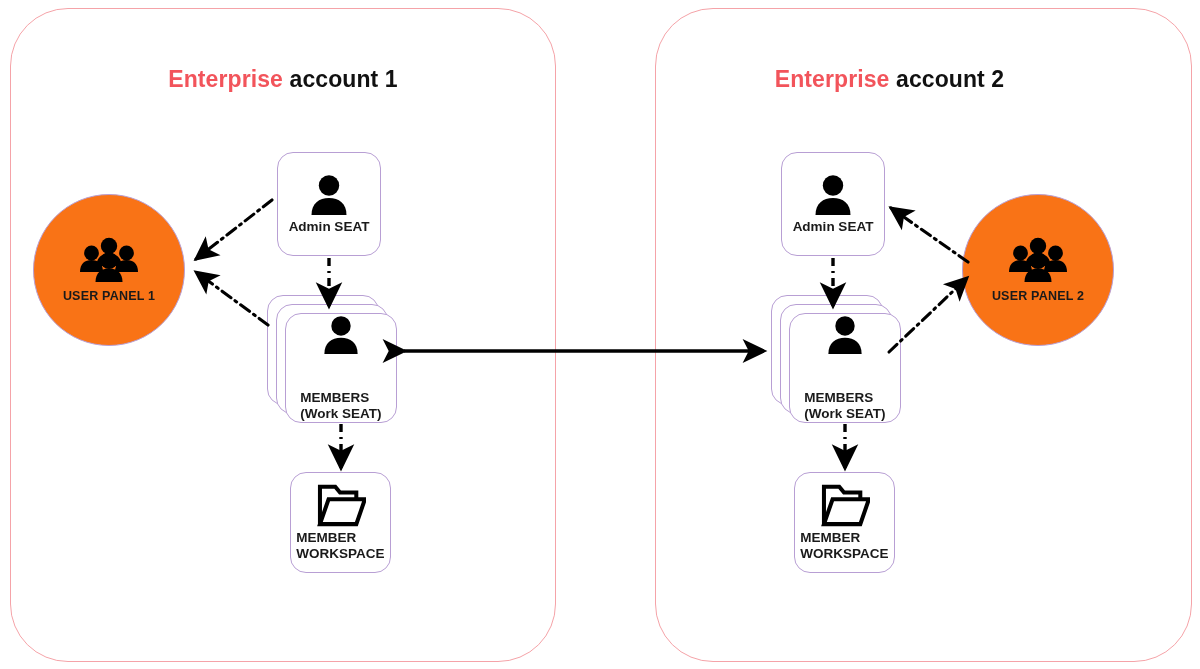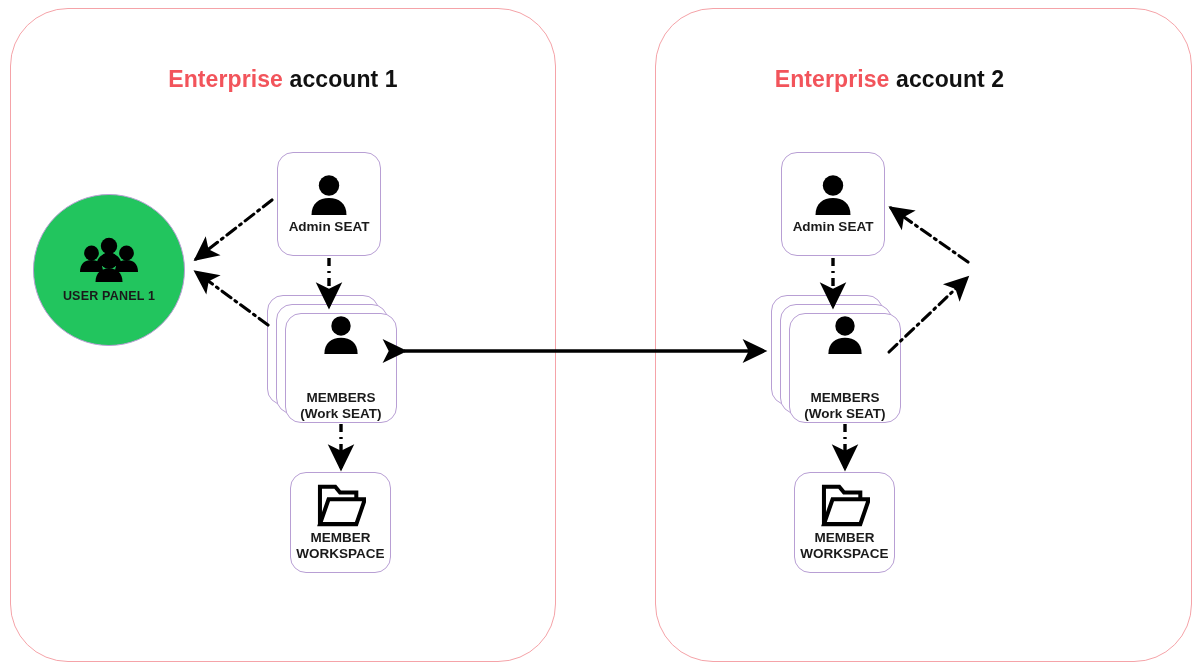--- a/index.html
+++ b/index.html
@@ -52,21 +52,20 @@
     background: #ffffff;
     display: flex;
     flex-direction: column;
     align-items: center;
     justify-content: center;
   }
   .card-label {
     font-size: 13.5px;
     font-weight: bold;
     color: #1a1a1a;
-    text-align: center;
     line-height: 1.18;
     white-space: pre-line;
     margin-top: 3px;
   }
 
   
   .stack {
     position: absolute;
   }
   .stack .sheet {
@@ -92,21 +91,21 @@
     justify-content: center;
     gap: 32px;
   }
 
   
   .circle {
     position: absolute;
     box-sizing: border-box;
     border: 1.4px solid #b89fd4;
     border-radius: 50%;
-    background: #22c55e;
+    background: #f97316;
     display: flex;
     flex-direction: column;
     align-items: center;
     justify-content: center;
   }
   .circle-label {
     font-size: 12.5px;
     font-weight: bold;
     color: #1a1a1a;
     text-align: center;
@@ -188,20 +187,35 @@
     <span class="card-label">MEMBER
 WORKSPACE</span>
   </div>
 
   <div class="account-container" id="account-2"></div>
 
   <div class="account-title" style="left:621px; width:537px;">
     <span class="kw">Enterprise</span><span> account 2</span>
   </div>
 
+  <div class="circle" id="user-panel-2" style="left:962px; top:194px; width:152px; height:152px;">
+    <span class="icon">
+      <svg width="62" height="46" viewBox="0 0 62 46">
+        <circle cx="31" cy="9" r="8.2" fill="#000"></circle>
+        <path d="M18.5 29 C18.5 20.5 24 16.5 31 16.5 C38 16.5 43.5 20.5 43.5 29 Z" fill="#000"></path>
+        <circle cx="13.5" cy="16" r="7.4" fill="#000"></circle>
+        <path d="M2 35 C2 26.5 7 23 13.5 23 C20 23 25 26.5 25 35 Z" fill="#000"></path>
+        <circle cx="48.5" cy="16" r="7.4" fill="#000"></circle>
+        <path d="M37 35 C37 26.5 42 23 48.5 23 C55 23 60 26.5 60 35 Z" fill="#000"></path>
+        <circle cx="31" cy="23.5" r="8.6" fill="#000"></circle>
+        <path d="M17.5 45 C17.5 35.5 23.5 31.5 31 31.5 C38.5 31.5 44.5 35.5 44.5 45 Z" fill="#000"></path>
+      </svg>
+    </span>
+    <span class="circle-label">USER PANEL 2</span>
+  </div>
 
   <div class="card" id="admin-seat-2" style="left:781px; top:152px; width:104px; height:104px;">
     <span class="icon">
       <svg width="40" height="42" viewBox="0 0 40 42">
         <circle cx="20" cy="11.5" r="10.2" fill="#000"></circle>
         <path d="M2.5 41 C2.5 29.5 10 24 20 24 C30 24 37.5 29.5 37.5 41 Z" fill="#000"></path>
       </svg>
     </span>
     <span class="card-label">Admin SEAT</span>
   </div>

